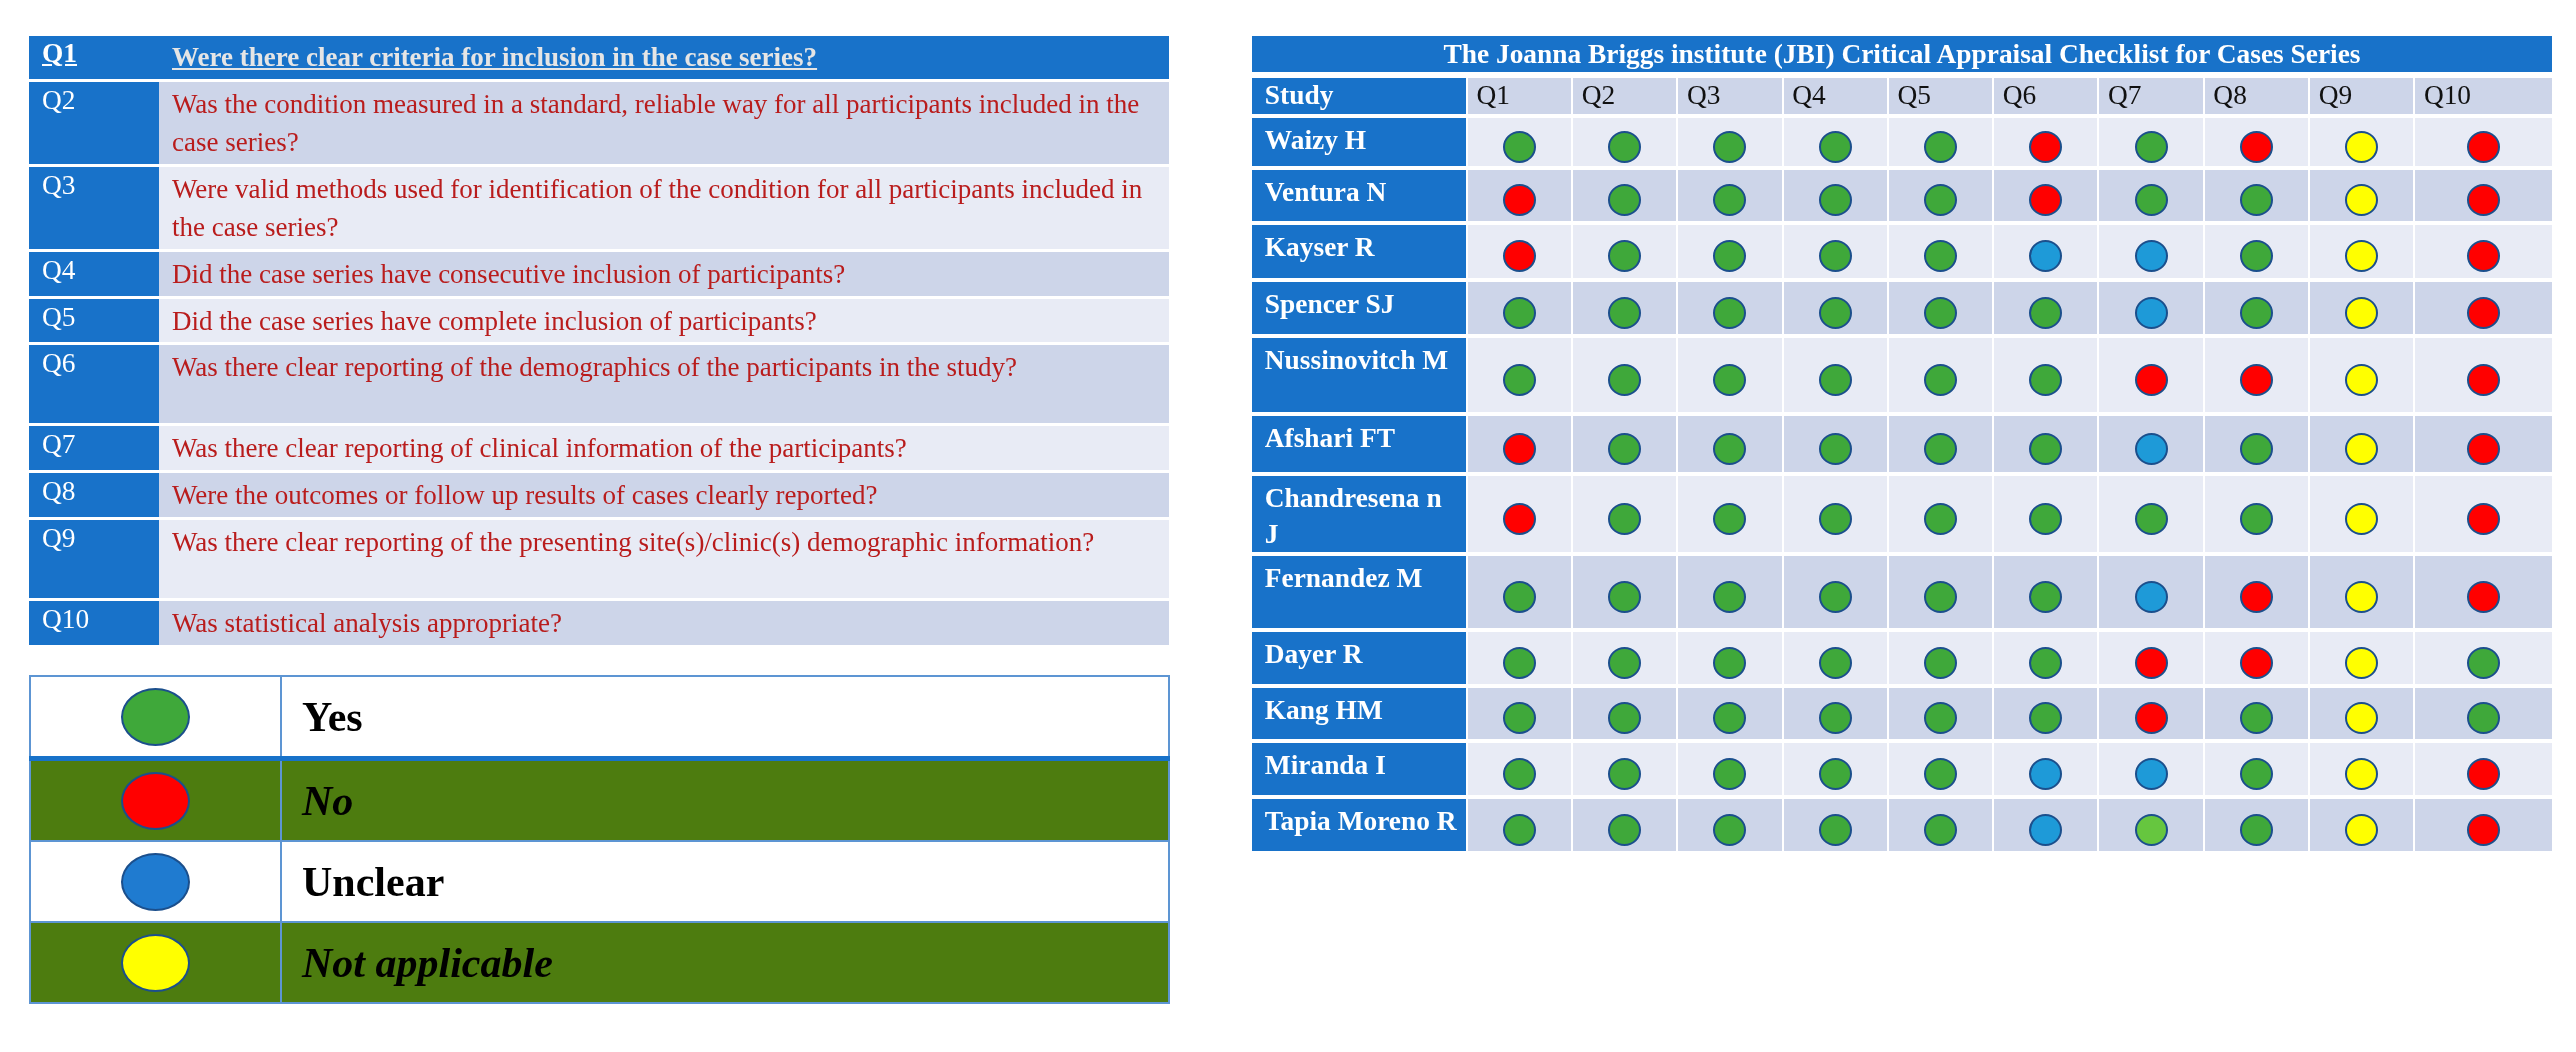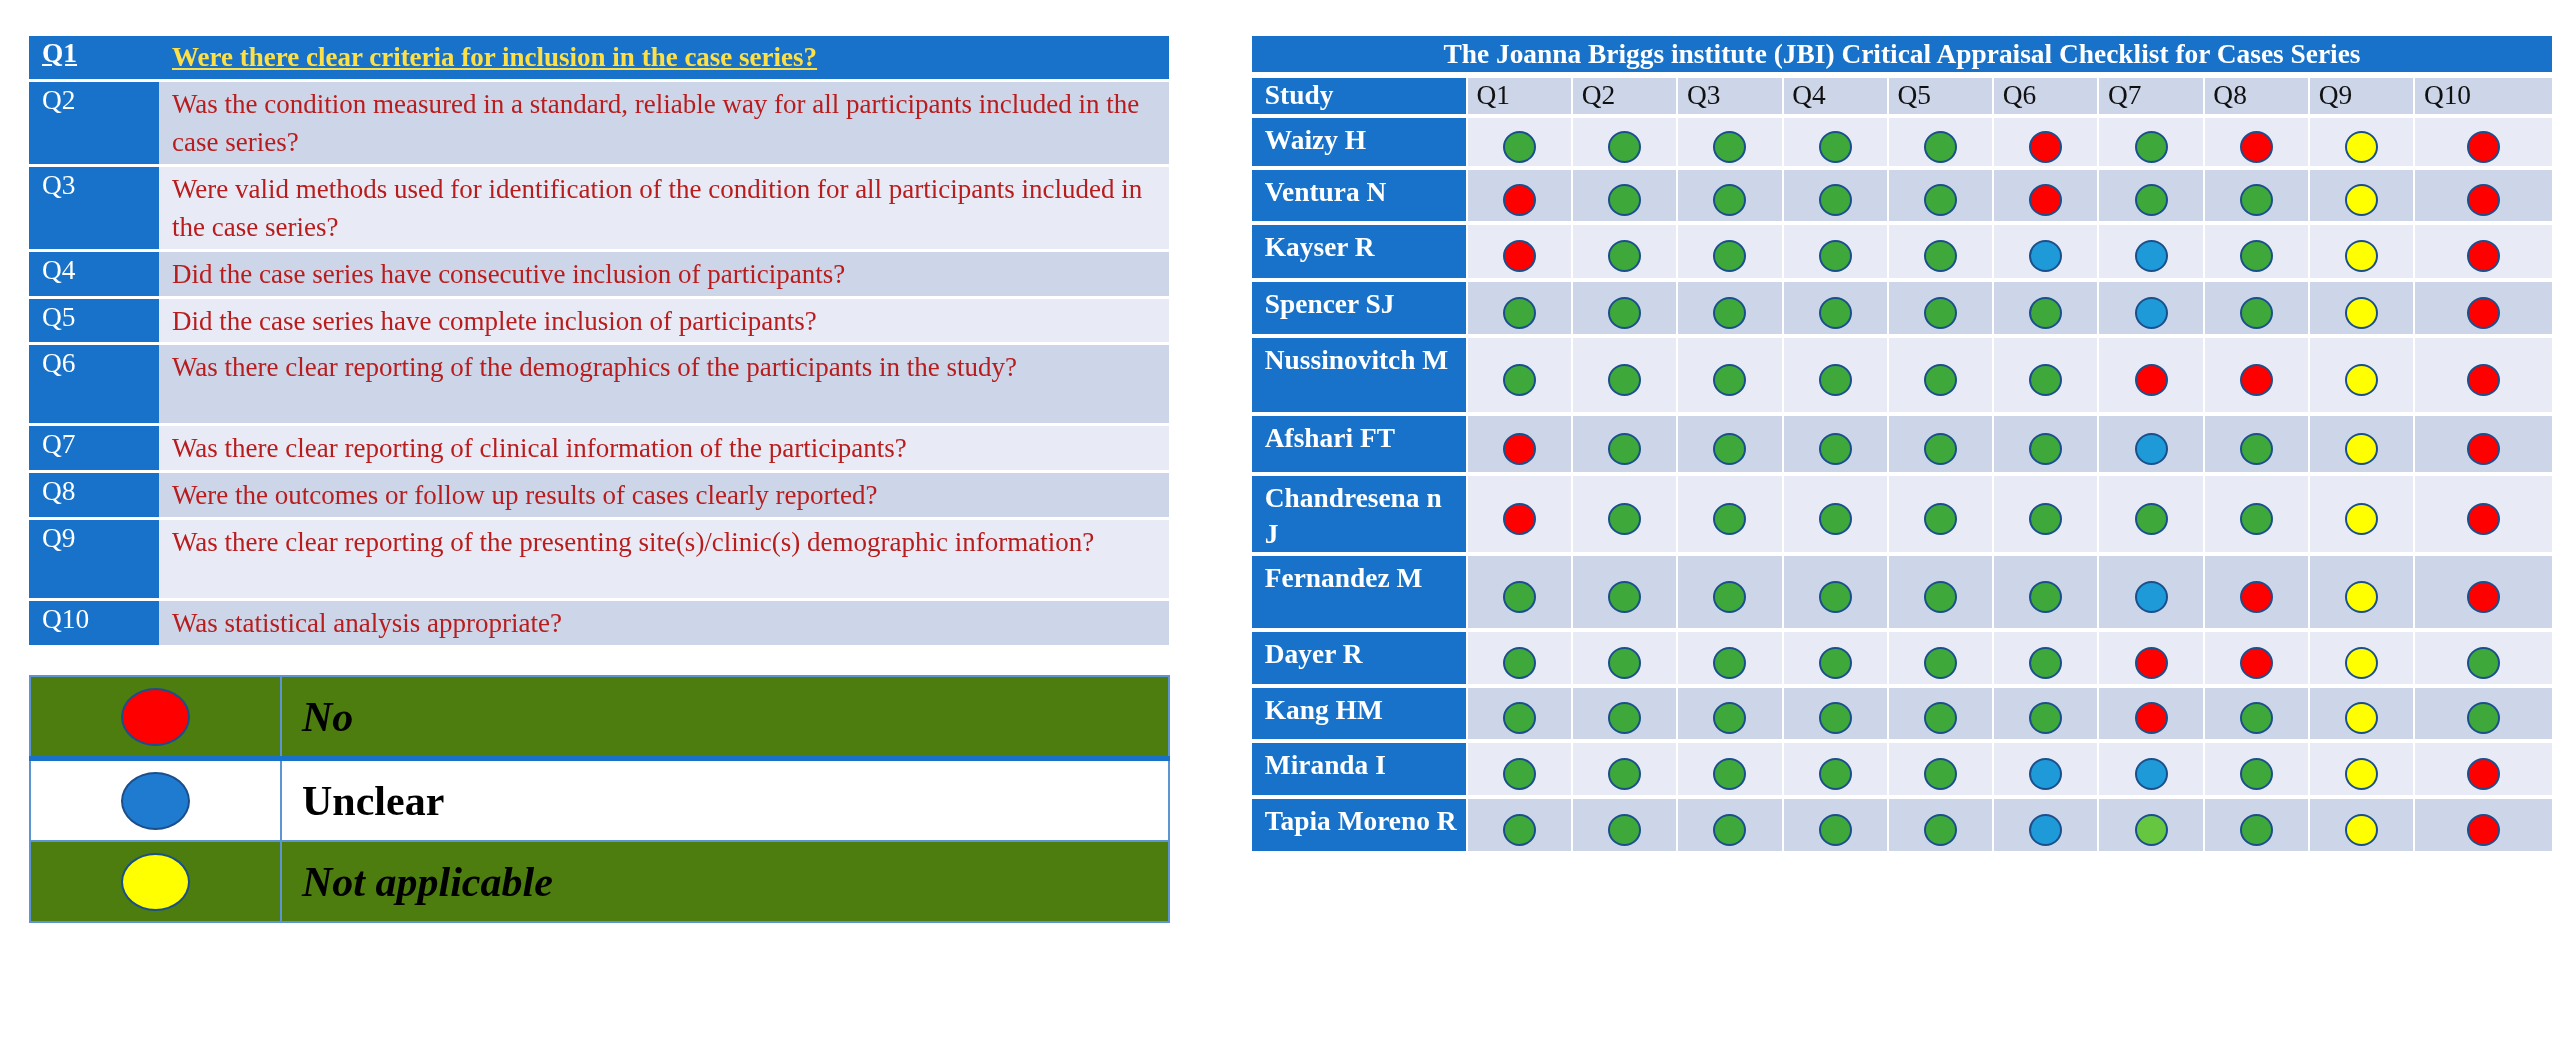--- a/index.html
+++ b/index.html
@@ -5,21 +5,21 @@
   html, body { margin:0; padding:0; background:#ffffff; }
   body { width:2576px; height:1053px; position:relative; overflow:hidden;
          font-family:"Liberation Serif","DejaVu Serif",serif; }
   
   #q-table { position:absolute; left:29px; top:32.5px; width:1140px; border-collapse:separate; border-spacing:0 3.6px; }
   #q-table td { padding:0; vertical-align:top; }
   .q-id { width:130px; background:#1872c9; color:#fff; font-size:27.4px; padding:2.9px 0 0 13px !important; box-sizing:border-box; }
   .q-text { padding:2.9px 10px 2.9px 13px !important; color:#b91c1c; font-size:27px; line-height:38px; }
   .q-row.odd .q-text { background:#cdd5e9; }
   .q-row.even .q-text { background:#e8ebf5; }
-  .q-row.first .q-text { background:#1872c9; color:#fde047; text-decoration:underline; font-weight:bold; }
+  .q-row.first .q-text { background:#1872c9; color:#e5e5e5; text-decoration:underline; font-weight:bold; }
   .q-row.first .q-id { font-weight:bold; text-decoration:underline; }
   
   #legend { position:absolute; left:29px; top:675px; width:1141px; border-collapse:collapse; border:2.9px solid #5d95d3; }
   #legend td { border:2.2px solid #5d95d3; height:79px; padding:0; }
   #legend tr:nth-child(1) td { border-bottom:5px solid #1872c9; }
   #legend tr.white td { background:#ffffff; }
   #legend tr.blue td { background:#4d7c0f;font-style:italic; }
   .lg-icon { width:249px; text-align:center; }
   .lg-dot { display:inline-block; width:69px; height:58px; border-radius:50%; border:2.2px solid #1b4f8c; box-sizing:border-box; vertical-align:middle; }
   .lg-label { font-weight:bold; font-size:42px; padding-left:20px !important; color:#000; }
@@ -79,20 +79,24 @@
       </tr>
       <tr class="q-row odd" style="height: 36px;">
         <td class="q-id">Q10</td>
         <td class="q-text">Was statistical analysis appropriate?</td>
       </tr>
     </tbody>
   </table>
 
 <table id="legend">
     <tbody id="legend-body">
+      <tr class="white">
+        <td class="lg-icon"><span class="lg-dot" style="background: rgb(63, 168, 58);"></span></td>
+        <td class="lg-label">Yes</td>
+      </tr>
       <tr class="blue">
         <td class="lg-icon"><span class="lg-dot" style="background: rgb(255, 0, 0);"></span></td>
         <td class="lg-label">No</td>
       </tr>
       <tr class="white">
         <td class="lg-icon"><span class="lg-dot" style="background: rgb(31, 123, 208);"></span></td>
         <td class="lg-label">Unclear</td>
       </tr>
       <tr class="blue">
         <td class="lg-icon"><span class="lg-dot" style="background: rgb(255, 255, 0);"></span></td>

